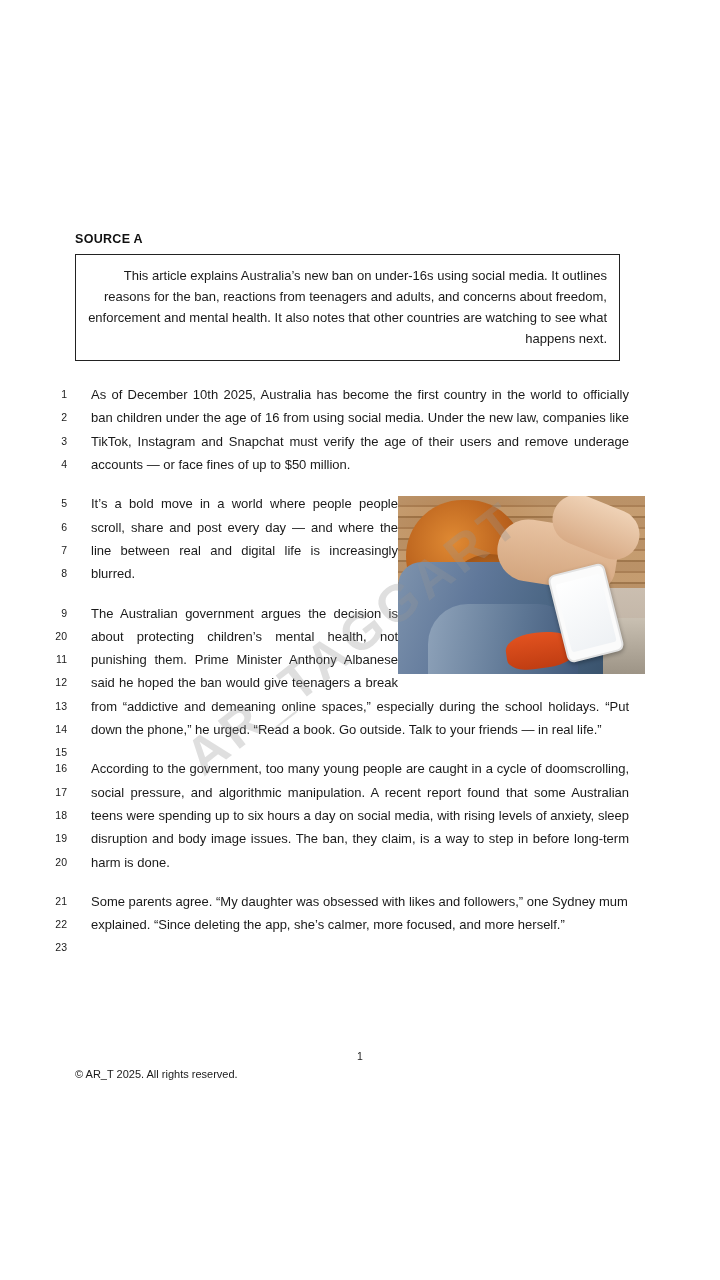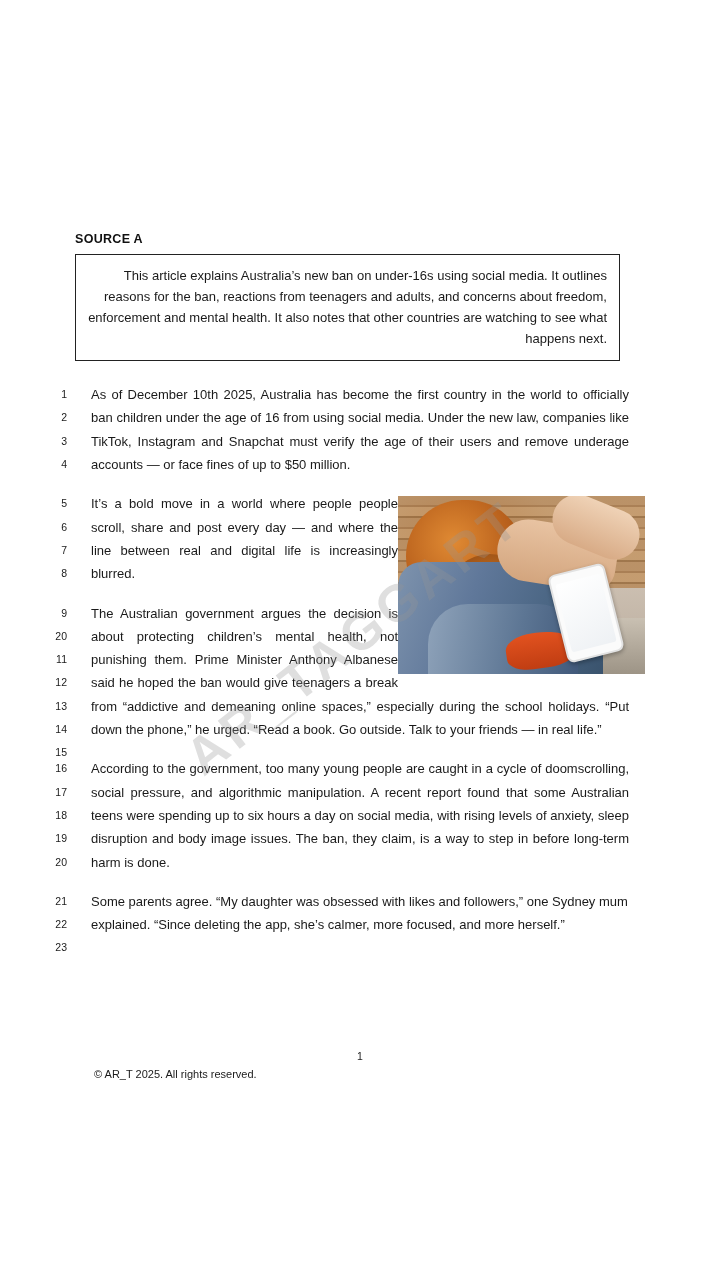--- a/index.html
+++ b/index.html
@@ -239,21 +239,20 @@
     text-align: center;
     font-size: 10.5px;
     color: #1a1a1a;
   }
   .footer-copy {
     position: absolute;
     left: 75px;
     top: 1068px;
     font-size: 11px;
     color: #1a1a1a;
-    margin-left: 19px;
   }
   .clearfix:after { content:""; display:block; clear:both; }
 </style>
 </head>
 <body>
 
 <div class="page">
   <div class="sheet">
 
     <div class="content">

